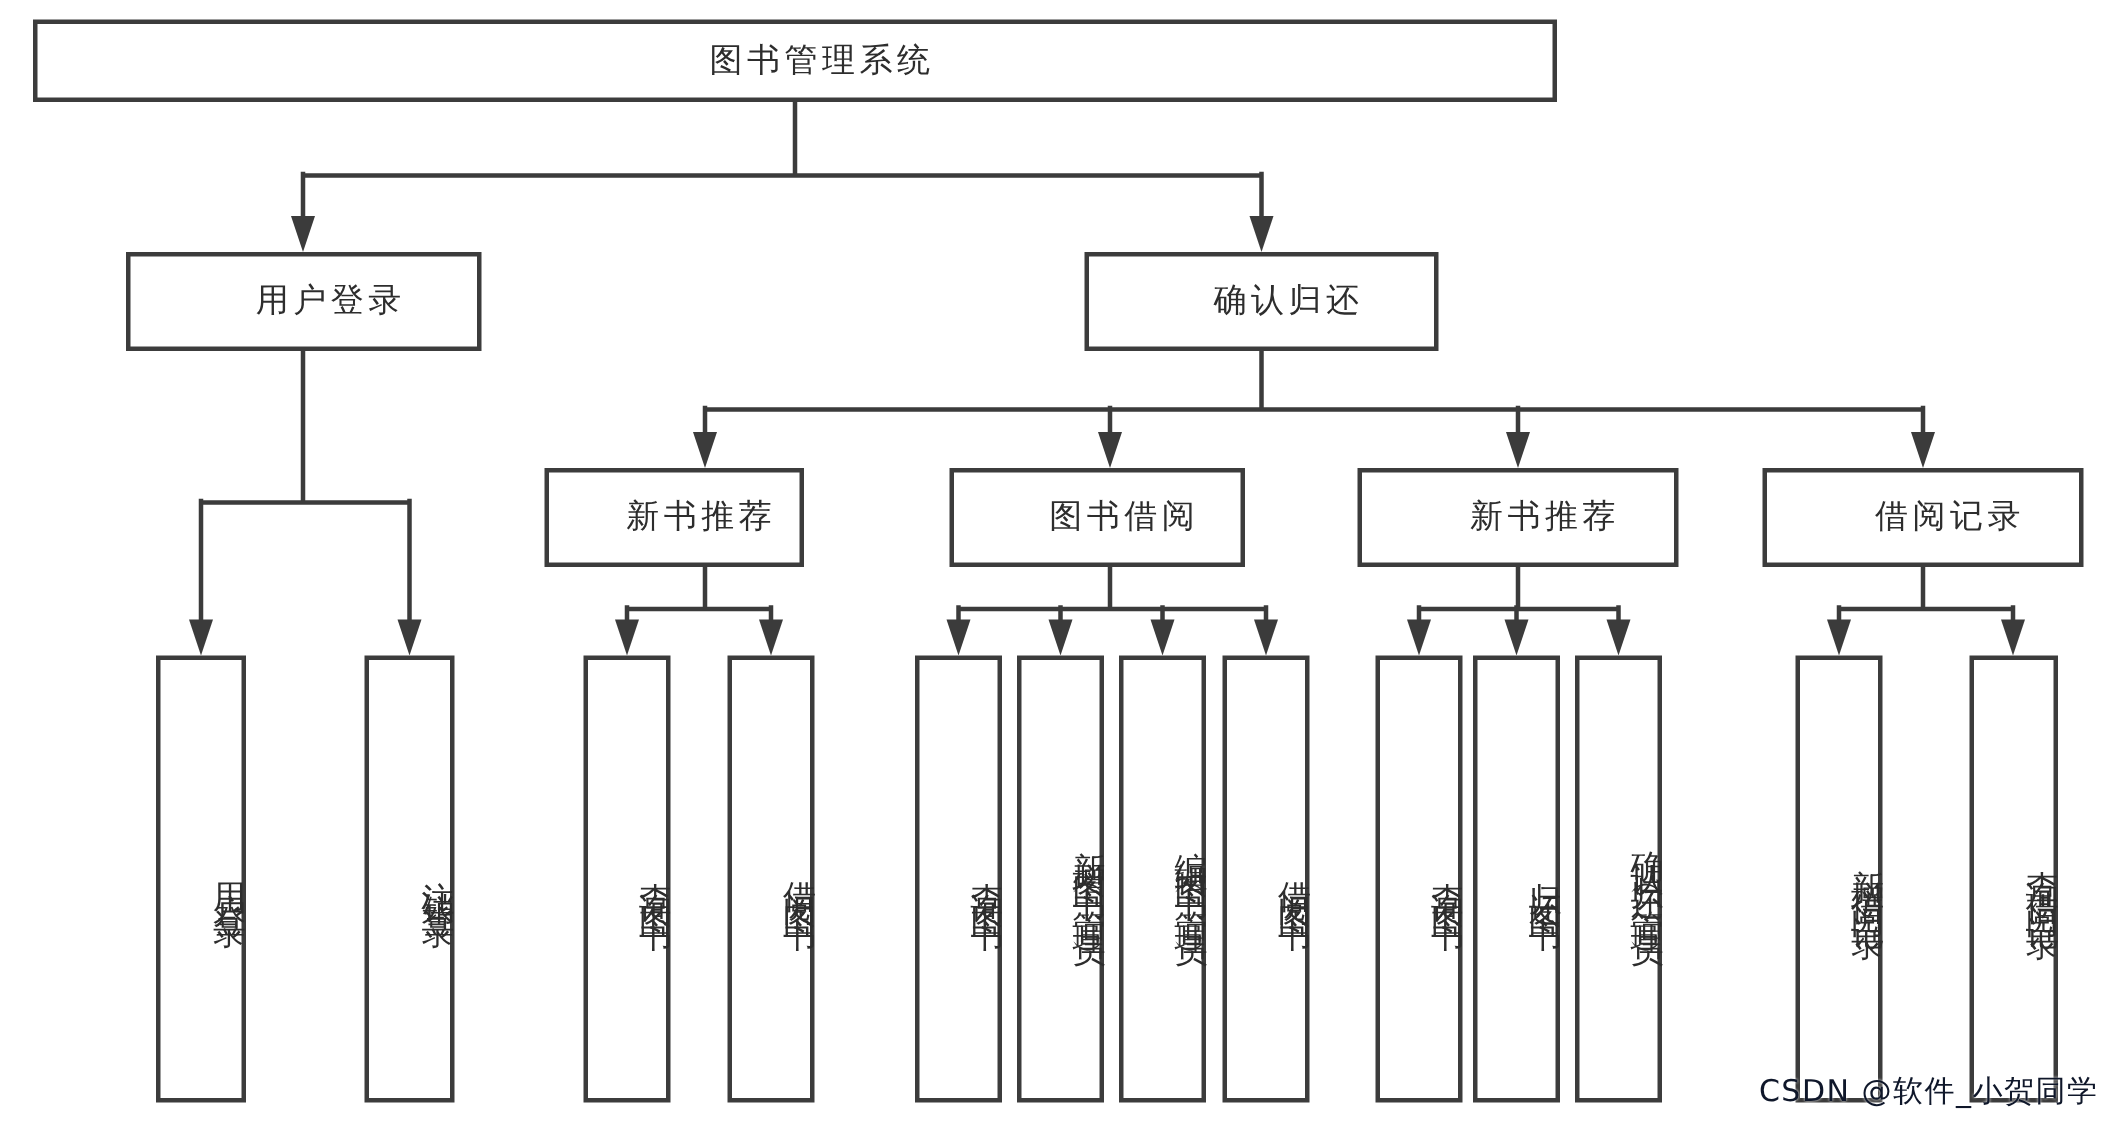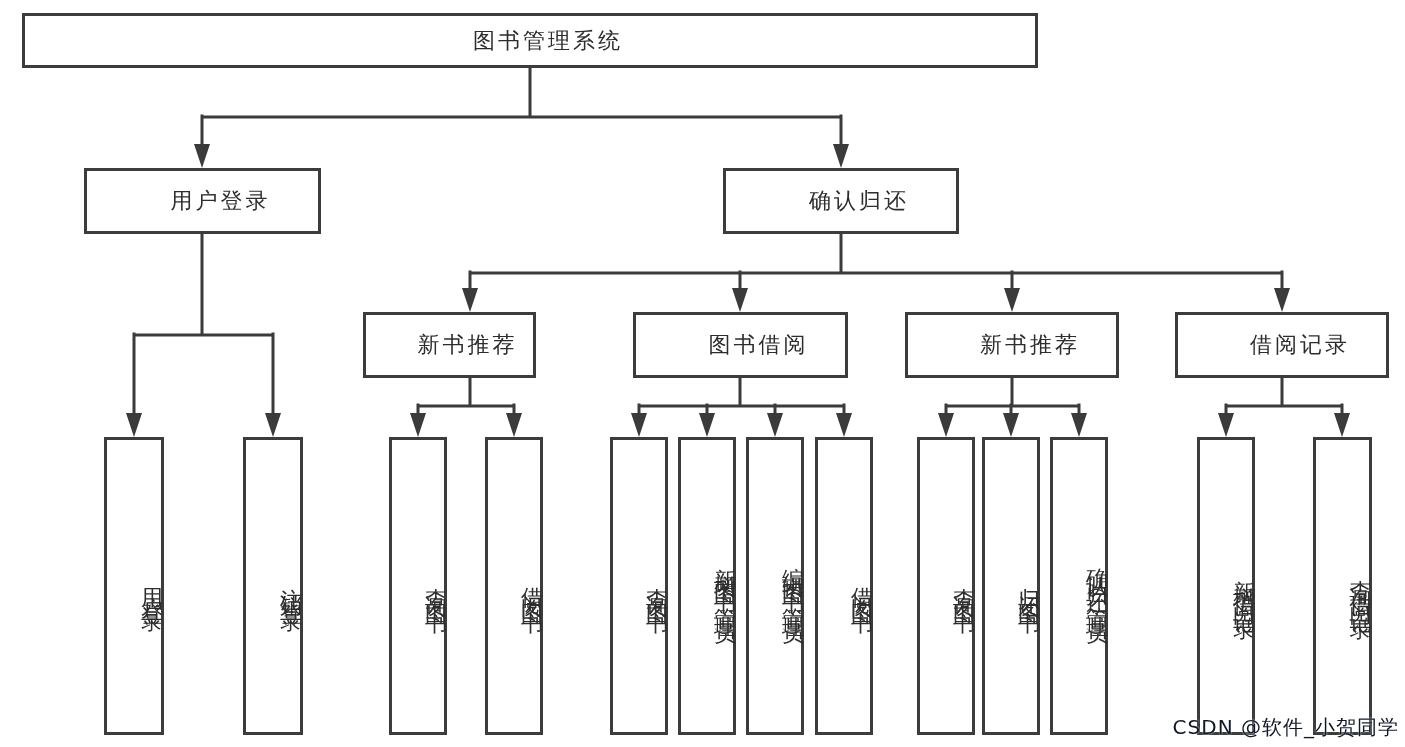--- a/index.html
+++ b/index.html
@@ -113,21 +113,21 @@
   <div class="node" style="left:84px; top:168px; width:237px; height:66px;">
     <span class="label">用户登录</span>
   </div>
   <div class="node" style="left:723px; top:168px; width:236px; height:66px;">
     <span class="label">确认归还</span>
   </div>
 
   <div class="node" style="left:363px; top:312px; width:173px; height:66px;">
     <span class="label">新书推荐</span>
   </div>
-  <div class="node" style="left:633px; top:312px; width:215px; height:66px;">
+  <div class="node" style="left:633px; top:312px; width:197px; height:66px;">
     <span class="label">图书借阅</span>
   </div>
   <div class="node" style="left:905px; top:312px; width:214px; height:66px;">
     <span class="label">新书推荐</span>
   </div>
   <div class="node" style="left:1175px; top:312px; width:214px; height:66px;">
     <span class="label">借阅记录</span>
   </div>
 
   <div class="node v" style="left:104px; top:437px; width:60px; height:298px;">

